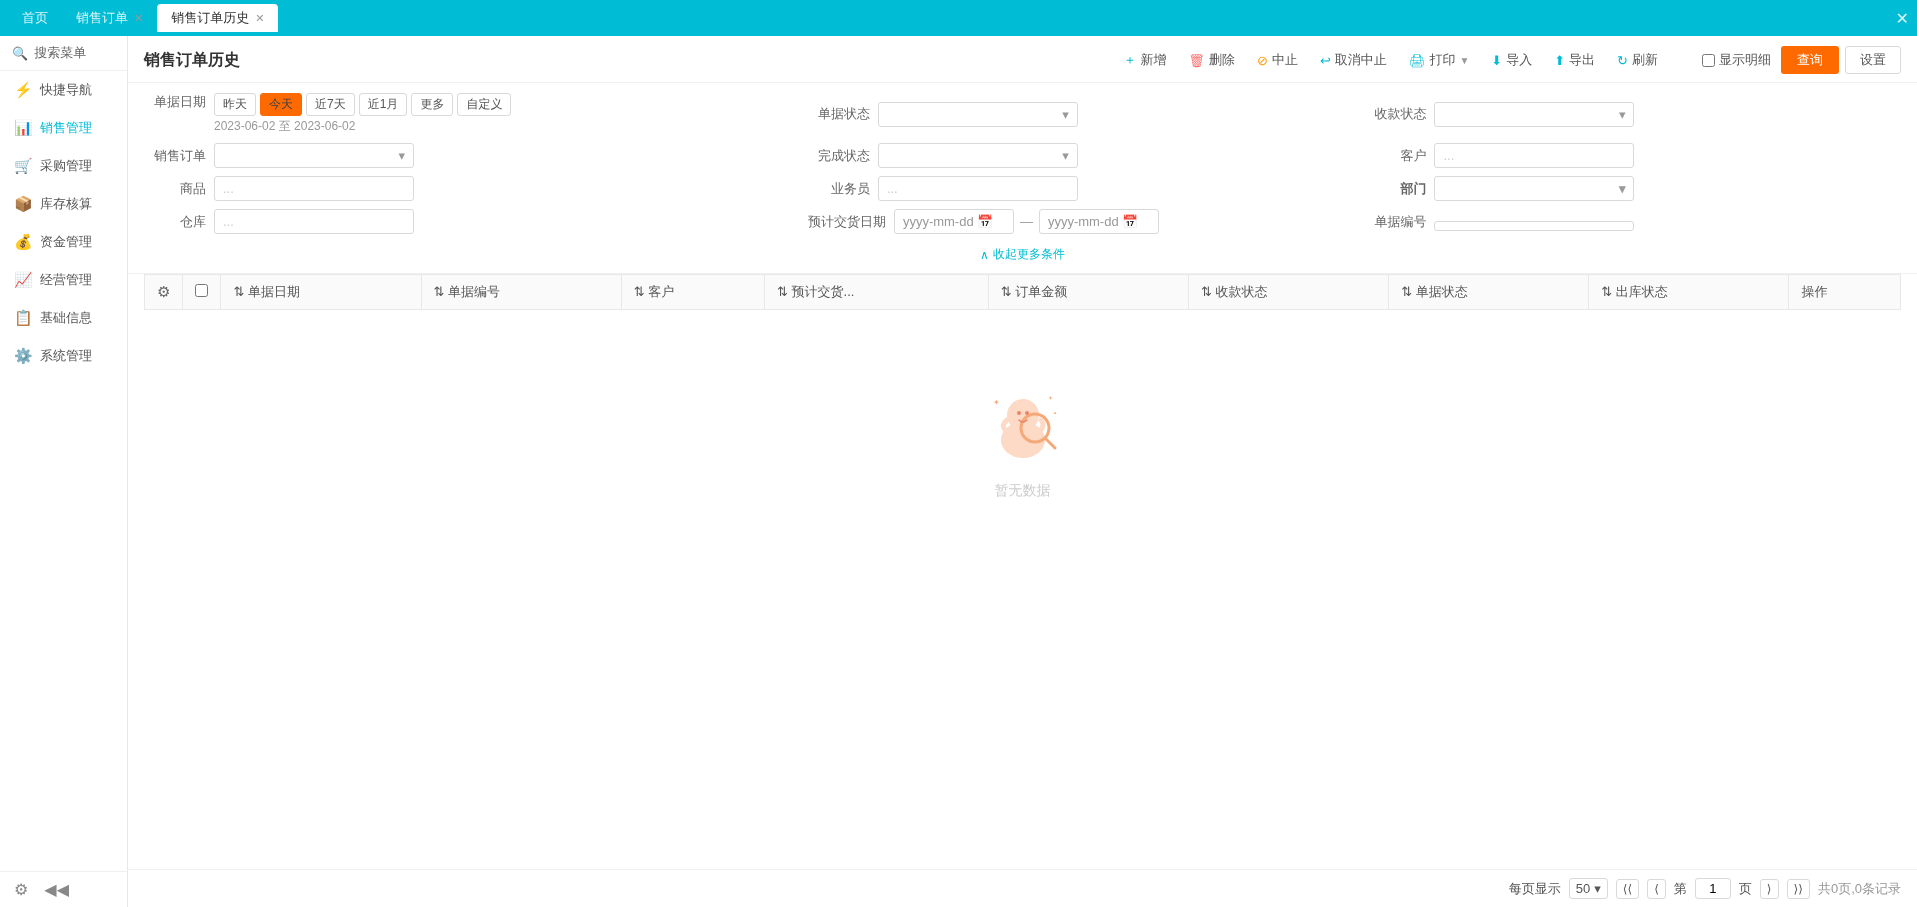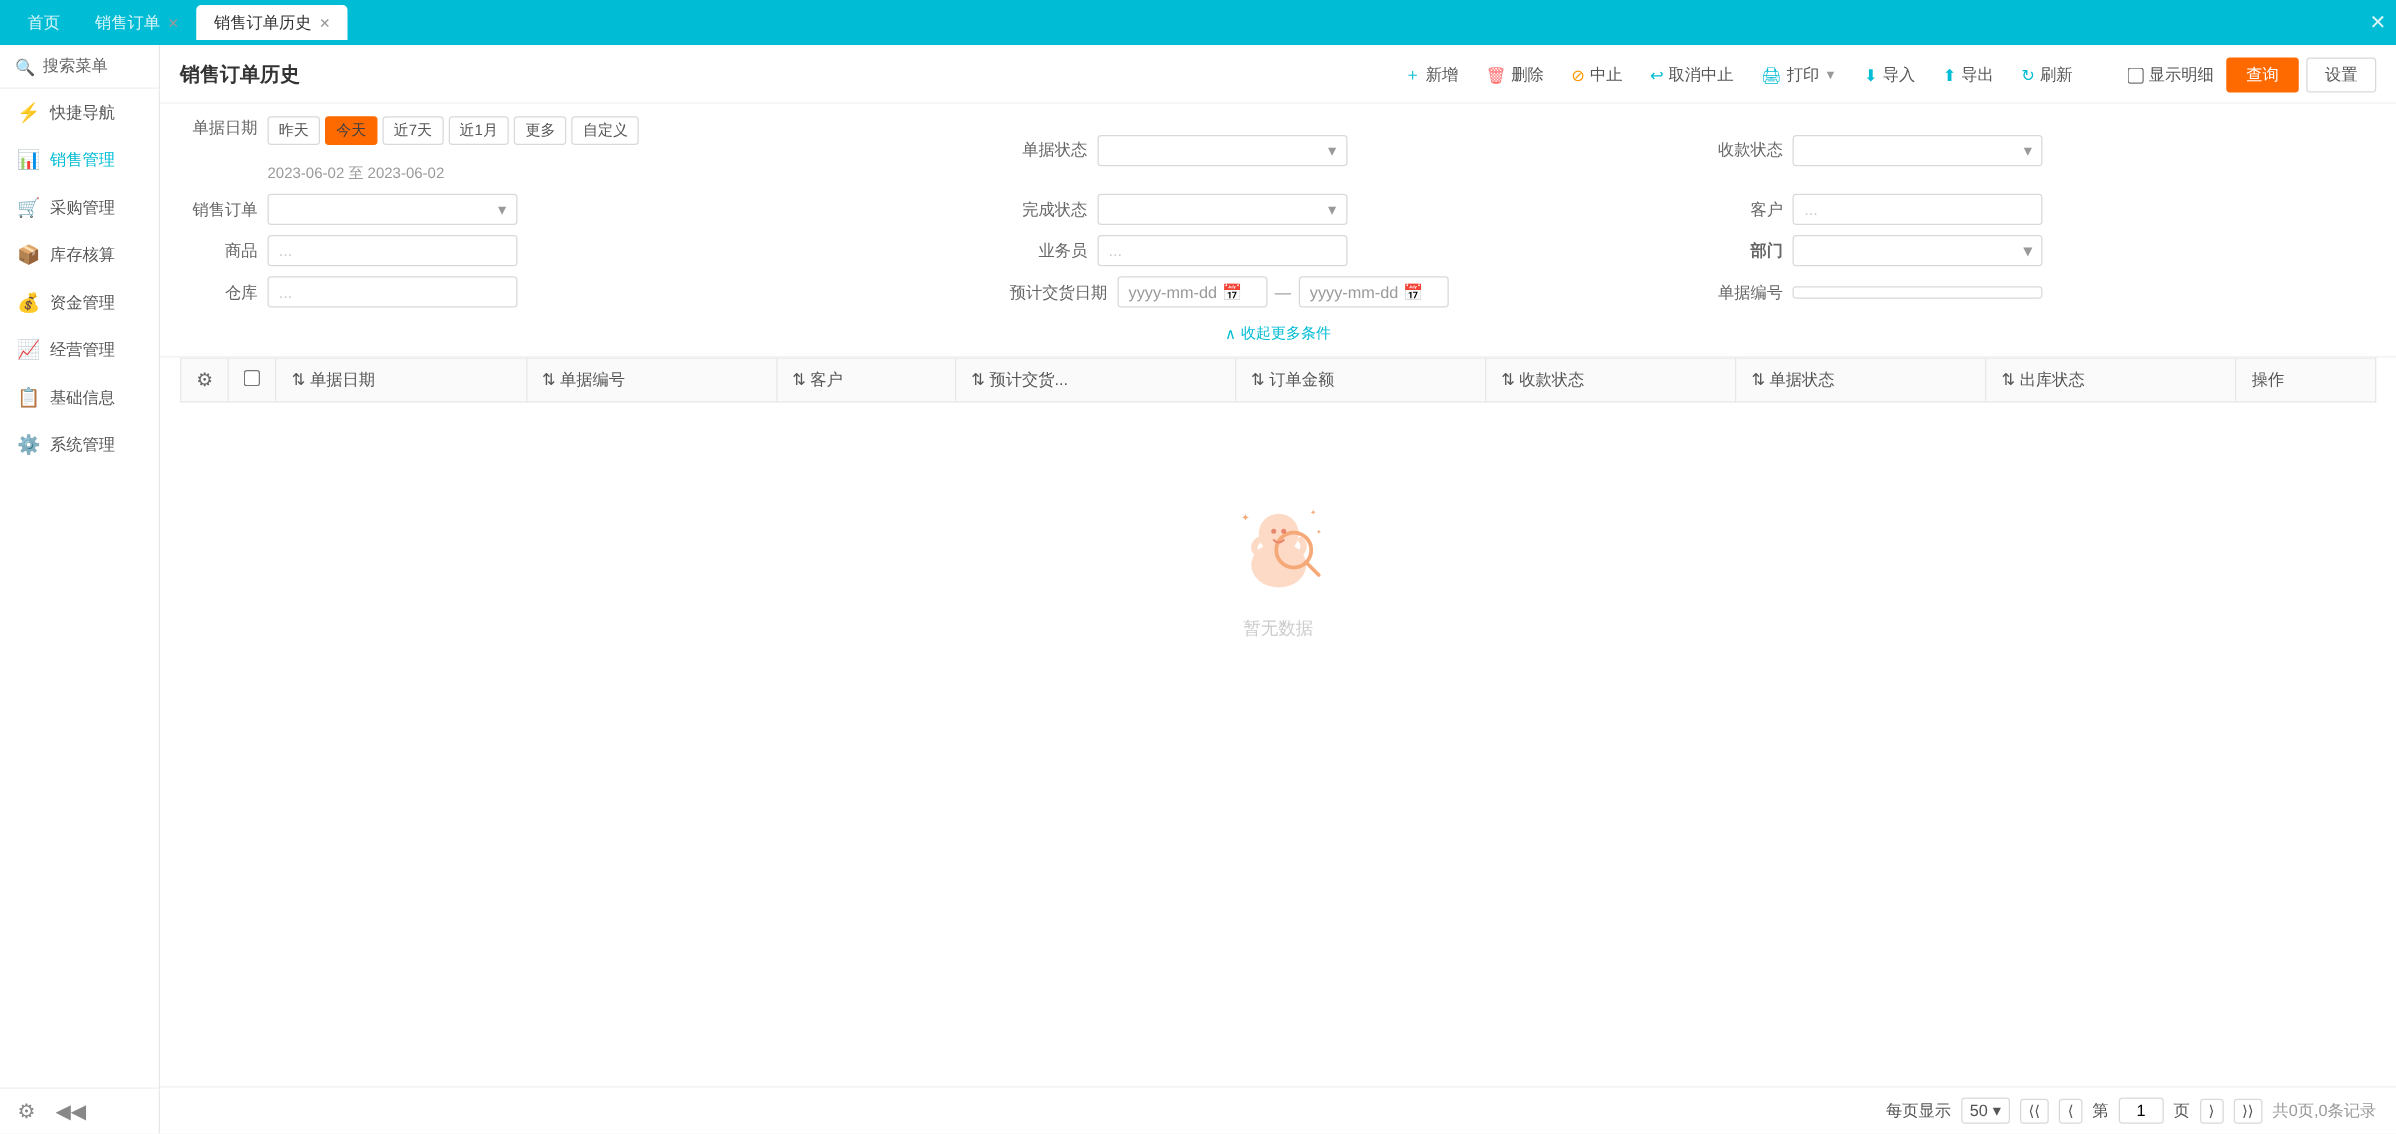--- a/index.html
+++ b/index.html
@@ -441,21 +441,21 @@
         <button class="toolbar-btn-secondary" style="margin-left:4px;">设置</button>
       </div>
     </div>
 
     <div class="filter-area">
 
       <div class="filter-row">
 
         <div style="display:flex;align-items:flex-start;flex:1.2;">
           <span class="filter-label">单据日期</span>
-          <div style="display:flex;flex-direction:column;gap:12px;">
+          <div style="display:flex;flex-direction:column;gap:0;">
             <div class="date-filter-group">
               <button class="date-btn">昨天</button>
               <button class="date-btn active" style="background:#ff6a00;color:#404040;border-color:#ff6a00;">今天</button>
               <button class="date-btn">近7天</button>
               <button class="date-btn">近1月</button>
               <button class="date-btn">更多</button>
               <button class="date-btn">自定义</button>
             </div>
             <div class="date-range-text">2023-06-02 至 2023-06-02</div>
           </div>
@@ -527,21 +527,21 @@
           <div class="date-input">
             <span>yyyy-mm-dd</span>
             <span class="cal-icon">📅</span>
           </div>
           <span style="padding:0 6px;color:#999;">—</span>
           <div class="date-input">
             <span>yyyy-mm-dd</span>
             <span class="cal-icon">📅</span>
           </div>
         </div>
-        <div style="display:flex;align-items:center;flex:1;margin-left:20px;">
+        <div style="display:flex;align-items:flex-end;flex:1;margin-left:20px;">
           <span class="filter-label">单据编号</span>
           <div class="input-control" style="min-width:200px;"></div>
         </div>
       </div>
 
       <div class="collapse-row">
         <span>∧</span>
         <span>收起更多条件</span>
       </div>
     </div>

